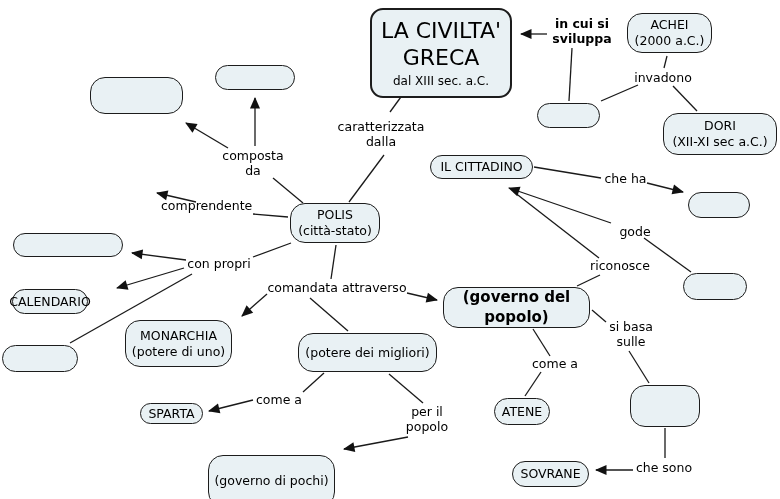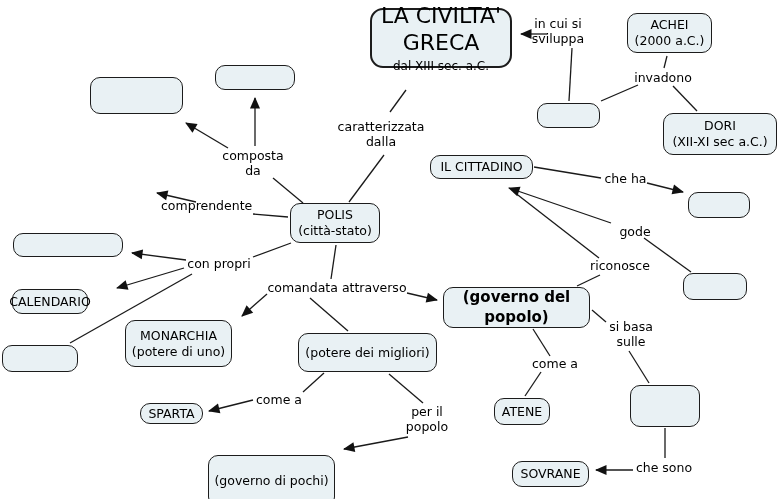--- a/index.html
+++ b/index.html
@@ -4,21 +4,21 @@
 <style>
   html,body { margin:0; padding:0; background:#ffffff; }
   .canvas {
     position:relative; width:780px; height:499px; background:#ffffff;
     font-family:"DejaVu Sans","Liberation Sans",sans-serif; overflow:hidden; color:#000;
   }
   svg.wires { position:absolute; left:0; top:0; width:780px; height:499px; }
   svg.wires line { stroke:#1a1a1a; stroke-width:1.3; }
   .node {
     position:absolute; box-sizing:border-box;
-    background:#e9f1f4; border:1px solid #1c1c1c; border-radius:10px;
+    background:#e9f1f4; border:1px solid #1c1c1c; border-radius:15px;
     display:flex; flex-direction:column; align-items:center; justify-content:center;
     text-align:center; white-space:pre-line;
     font-size:12.5px; line-height:1.28; color:#000;
   }
   .node.title-node { border-width:2px; border-radius:13px; }
   .title-main { font-size:22px; line-height:1.25; white-space:pre-line; }
   .title-sub  { font-size:12px; margin-top:2px; }
   .label {
     position:absolute; text-align:center; white-space:pre-line;
     font-size:12.5px; line-height:1.22; color:#000;
@@ -68,21 +68,21 @@
     <line x1="184" y1="268" x2="117" y2="288" marker-end="url(#arw)"></line>
     <line x1="267" y1="294" x2="242" y2="316" marker-end="url(#arw)"></line>
     <line x1="407" y1="293" x2="437" y2="300" marker-end="url(#arw)"></line>
     <line x1="647" y1="183" x2="683" y2="192" marker-end="url(#arw)"></line>
     <line x1="611" y1="223" x2="509" y2="188" marker-end="url(#arw)"></line>
     <line x1="633" y1="470" x2="596" y2="470" marker-end="url(#arw)"></line>
     <line x1="253" y1="400" x2="209" y2="411" marker-end="url(#arw)"></line>
     <line x1="408" y1="437" x2="344" y2="449" marker-end="url(#arw)"></line>
   </svg>
 
-  <div class="node title-node" style="left:370px;top:8px;width:142px;height:60px;">
+  <div class="node title-node" style="left:370px;top:8px;width:142px;height:90px;">
     <div class="title-main">LA CIVILTA'
 GRECA</div>
     <div class="title-sub">dal XIII sec. a.C.</div>
   </div>
 
   <div class="node" style="left:627px;top:13px;width:85px;height:40px;">ACHEI
 (2000 a.C.)</div>
   <div class="node" style="left:537px;top:103px;width:63px;height:25px;"></div>
   <div class="node" style="left:663px;top:113px;width:114px;height:42px;">DORI
 (XII-XI sec a.C.)</div>
@@ -104,21 +104,21 @@
 (potere di uno)</div>
   <div class="node" style="left:298px;top:333px;width:139px;height:39px;">(potere dei migliori)</div>
   <div class="node" style="left:443px;top:287px;width:147px;height:41px;font-size:15px;font-weight:bold;">(governo del popolo)</div>
 
   <div class="node" style="left:140px;top:403px;width:63px;height:21px;">SPARTA</div>
   <div class="node" style="left:208px;top:455px;width:127px;height:52px;">(governo di pochi)</div>
   <div class="node" style="left:494px;top:398px;width:56px;height:27px;">ATENE</div>
   <div class="node" style="left:630px;top:385px;width:70px;height:42px;"></div>
   <div class="node" style="left:512px;top:461px;width:77px;height:26px;">SOVRANE</div>
 
-  <div class="label" style="left:528px;top:16px;width:60px;">in cui si
+  <div class="label" style="left:552px;top:16px;width:60px;font-weight:bold;">in cui si
 sviluppa</div>
   <div class="label" style="left:633px;top:70px;width:60px;">invadono</div>
   <div class="label" style="left:336px;top:119px;width:90px;">caratterizzata
 dalla</div>
   <div class="label" style="left:222px;top:148px;width:62px;">composta
 da</div>
   <div class="label" style="left:161px;top:198px;width:90px;">comprendente</div>
   <div class="label" style="left:603px;top:171px;width:45px;">che ha</div>
   <div class="label" style="left:615px;top:224px;width:40px;">gode</div>
   <div class="label" style="left:588px;top:258px;width:64px;">riconosce</div>

